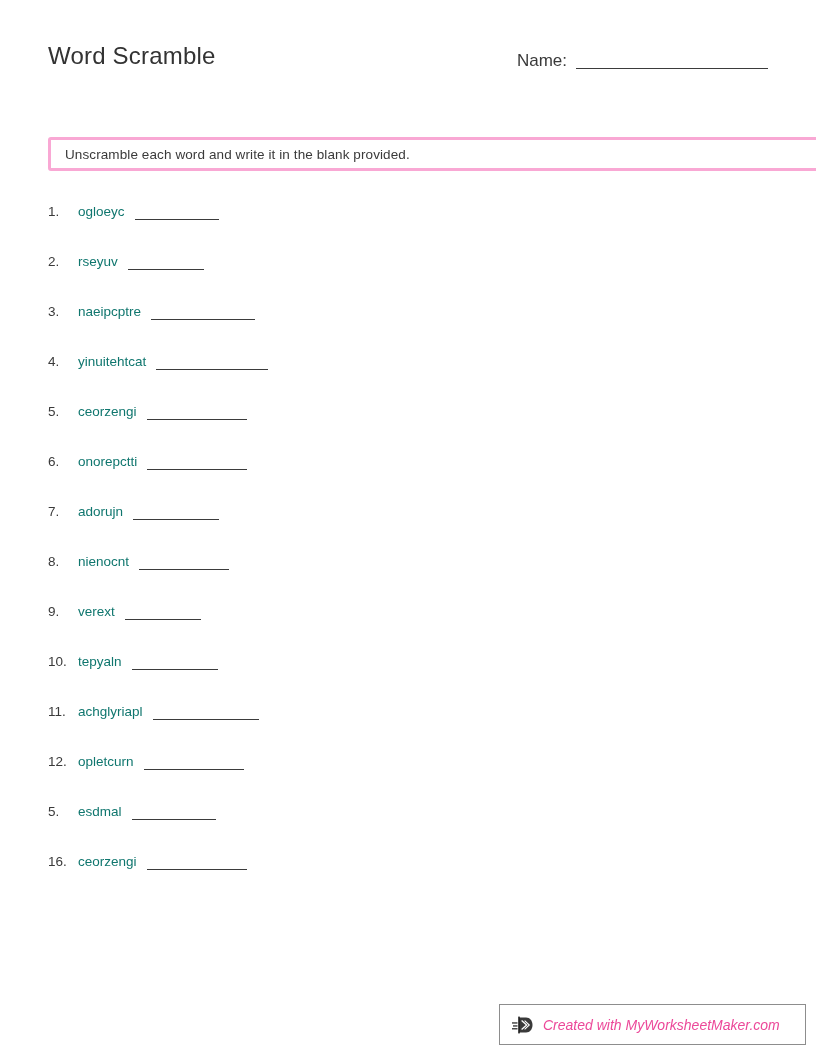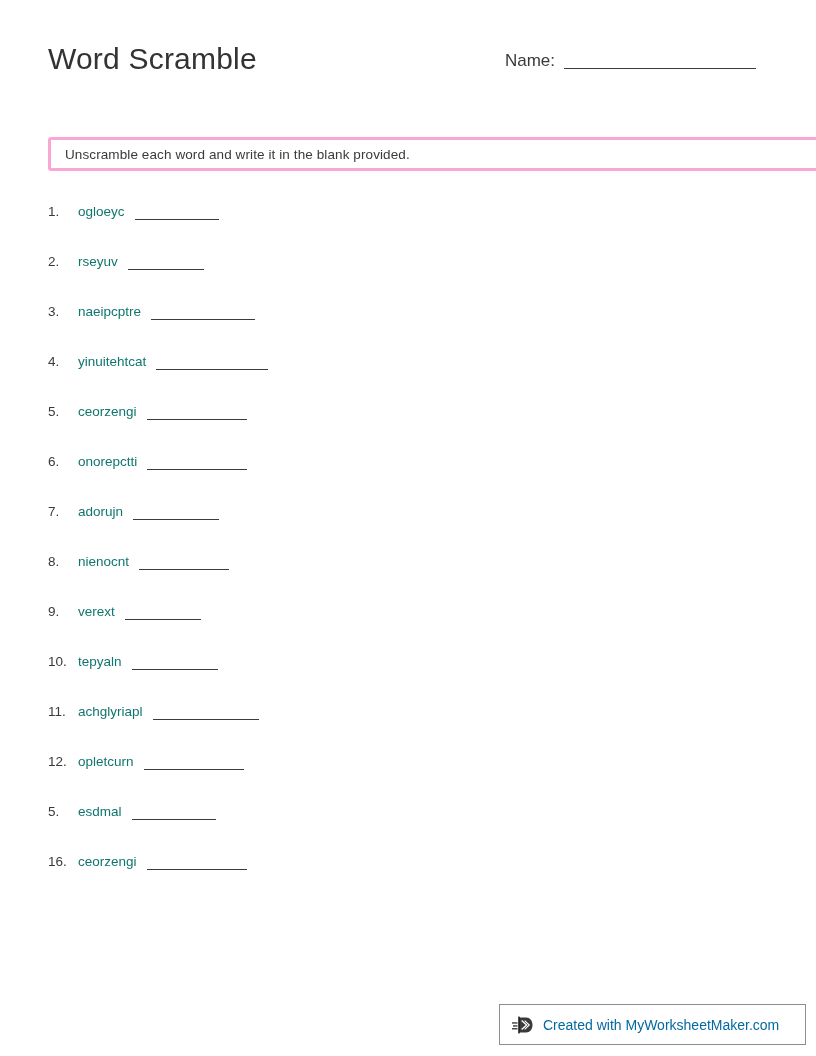--- a/index.html
+++ b/index.html
@@ -21,29 +21,29 @@
     position: absolute;
     top: 42px;
     left: 48px;
     right: 48px;
     height: 56px;
   }
   .page-title {
     position: absolute;
     left: 0;
     top: 0;
-    font-size: 30px;
+    font-size: 24px;
     font-weight: 300;
     letter-spacing: 0.2px;
     color: #333333;
     white-space: nowrap;
   }
   .name-group {
     position: absolute;
-    right: 12px;
+    right: 0;
     top: 10px;
     display: flex;
     align-items: flex-end;
   }
   .name-label {
     font-size: 17px;
     font-weight: 400;
     color: #3a3a3a;
     line-height: 1;
     padding-bottom: 2px;
@@ -127,22 +127,23 @@
   }
   .footer-logo {
     flex: 0 0 auto;
     margin-left: 12px;
     margin-right: 9px;
     display: flex;
     align-items: center;
   }
   .footer-text {
     font-size: 14px;
-    color: #0369a1;
+    color: #ec4899;
     white-space: nowrap;
+    font-style: italic;
   }
 </style>
 </head>
 <body>
 
 <div class="header">
   <div class="page-title">Word Scramble</div>
 
   <div class="name-group">
     <span class="name-label">Name:</span>

